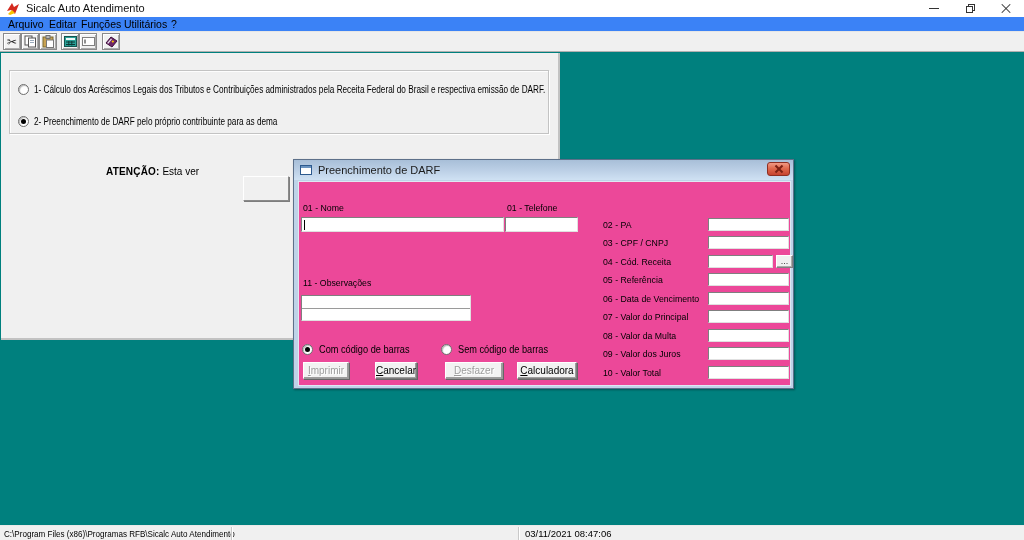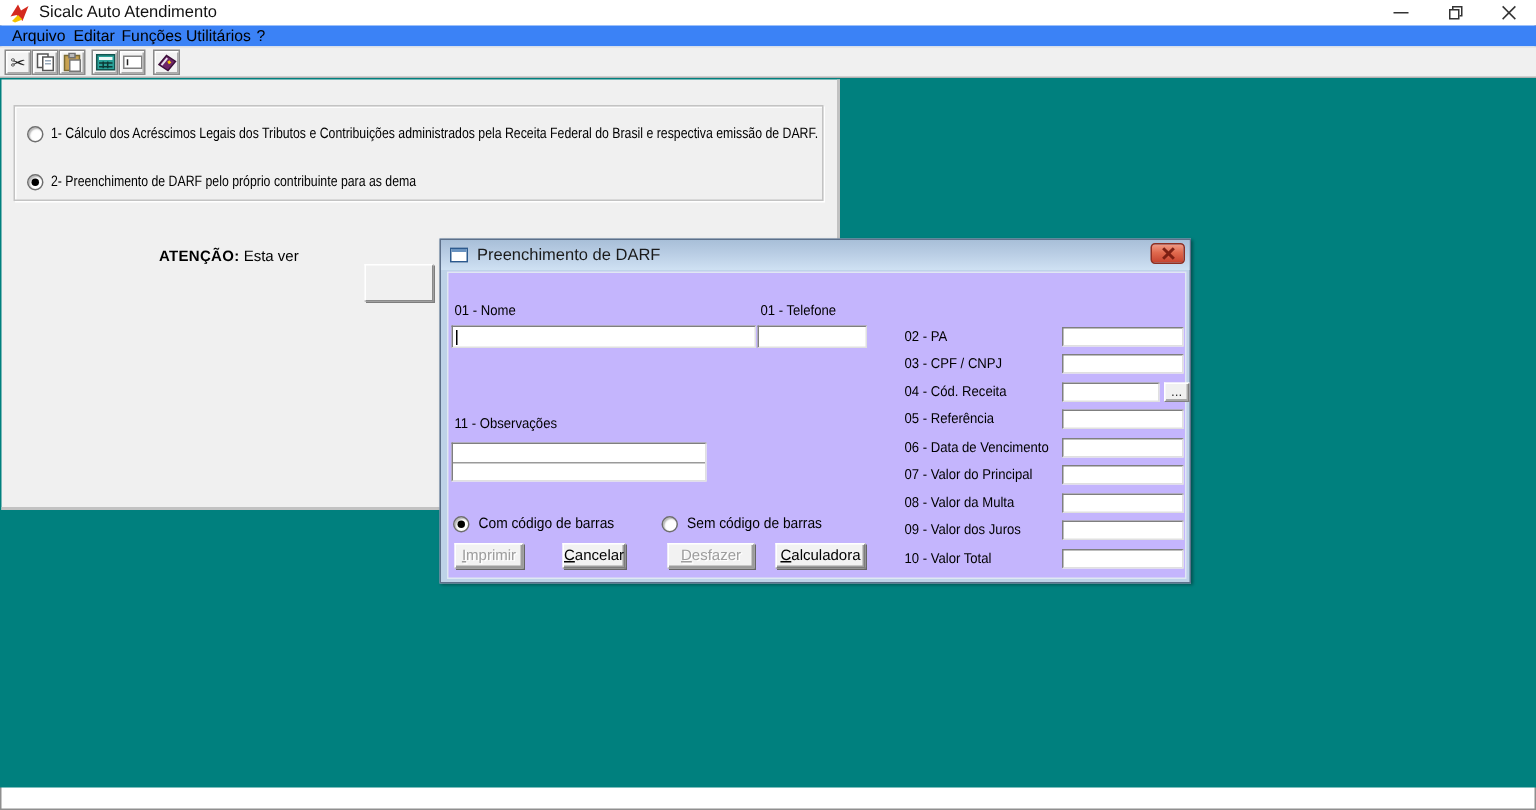--- a/index.html
+++ b/index.html
@@ -59,21 +59,21 @@
             background:linear-gradient(180deg,#a8bfd8 0%,#b9cde4 45%,#cfe1f3 100%);
             display:flex; align-items:center; }
   .dlg-icon { width:12px; height:10px; margin-left:6px; position:relative; background:#fff; border:1px solid #2d5a8e; flex:0 0 auto; }
   .dlg-icon::before { content:""; position:absolute; left:0; top:0; width:10px; height:2px; background:#6a93c0; }
   .dlg-title { margin-left:6px; font-size:11px; color:#1b1b1b; white-space:nowrap; }
   .dlg-close { position:absolute; right:3px; top:2px; width:23px; height:14px; border-radius:3px;
                background:linear-gradient(180deg,#f09a85 0%,#e06a4e 45%,#c64330 100%);
                border:1px solid #8e2f22; display:flex; align-items:center; justify-content:center; }
   .dlg-close .glyph-x { width:8px; height:8px; }
   .dlg-close .glyph-x i { left:-1px; top:3px; width:10px; border-top:2px solid #7d2014; }
-  .dlg-client { position:absolute; left:4px; top:21px; width:493px; height:205px; background:#c4b5fd;
+  .dlg-client { position:absolute; left:4px; top:21px; width:493px; height:205px; background:#ec4899;
                 border:1px solid #dfe8f2; }
 
   .fld-label { position:absolute; font-size:9.5px; white-space:nowrap; transform:scaleX(.92); transform-origin:0 50%; }
   .tinput { position:absolute; background:#fff; border:1px solid;
             border-color:#7f7f7f #e0e0e0 #e0e0e0 #7f7f7f; }
   .caret { position:absolute; left:2px; top:2px; width:1px; height:10px; background:#000; }
   .obs-box { position:absolute; left:2px; top:113px; width:170px; height:26px; background:#fff;
              border:1px solid; border-color:#7f7f7f #e0e0e0 #e0e0e0 #7f7f7f; }
   .obs-box .mid { position:absolute; left:0; top:12px; width:100%; height:0; border-top:1px solid #9a9a9a; }
 
@@ -280,14 +280,20 @@
         </div>
 
         <div class="dbtn db0 disabled"><u>I</u>mprimir</div>
         <div class="dbtn db1"><u>C</u>ancelar</div>
         <div class="dbtn db2 disabled"><u>D</u>esfazer</div>
         <div class="dbtn db3"><u>C</u>alculadora</div>
       </div>
     </div>
   </div>
 
+  <div class="statusbar">
+    <span class="sb-text sb-path">C:\Program Files (x86)\Programas RFB\Sicalc Auto Atendimento</span>
+    <span class="sb-div sd1"></span>
+    <span class="sb-div sd2"></span>
+    <span class="sb-text sb-date">03/11/2021  08:47:06</span>
+  </div>
 
 </div>
 
 </body></html>

